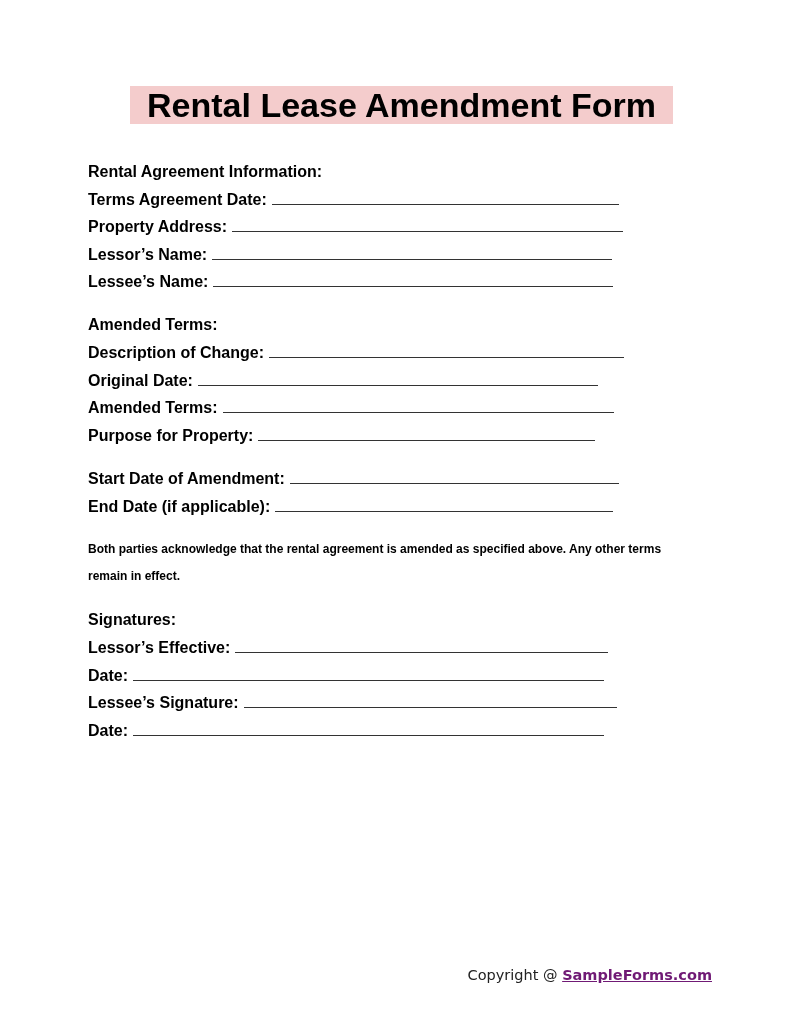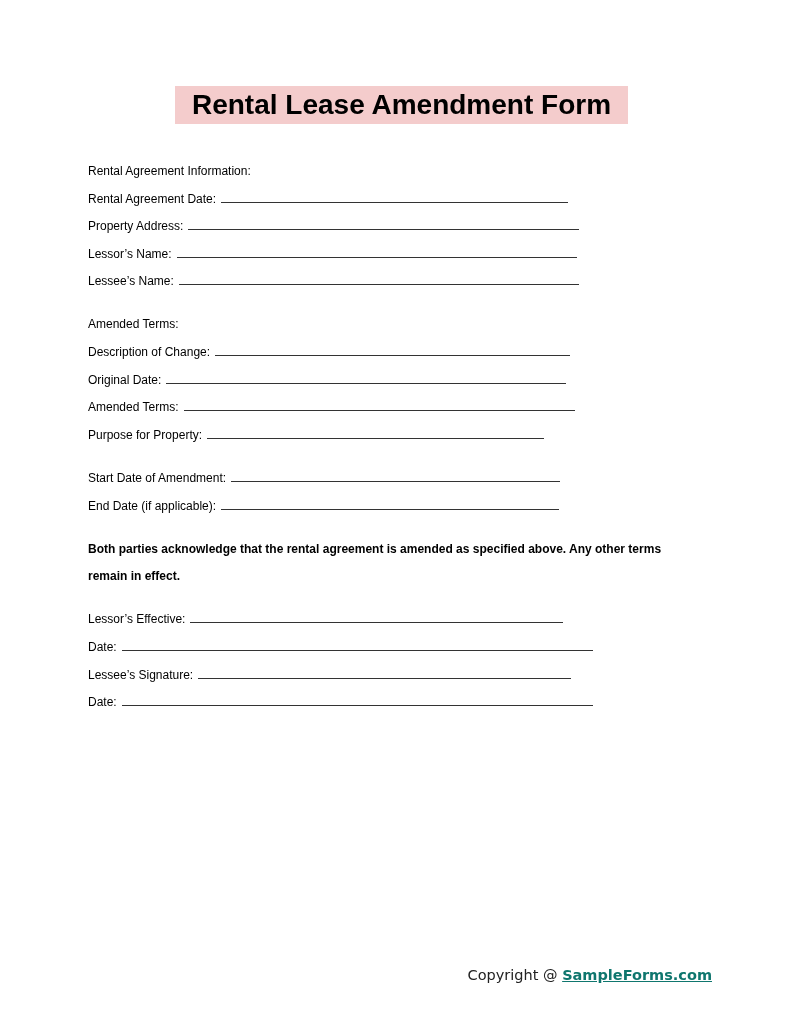--- a/index.html
+++ b/index.html
@@ -1,41 +1,41 @@
 <!DOCTYPE html>
 <html><head>
 <meta charset="utf-8">
 <style>
   html, body { margin: 0; padding: 0; background: #ffffff; }
   body { width: 803px; height: 1029px; position: relative; overflow: hidden;
          font-family: "Liberation Sans", sans-serif; color: #000; }
   .title-wrap { position: absolute; top: 86px; left: 0; width: 803px; text-align: center; }
-  .title { display: inline-block; background: #f4cccc; font-weight: bold; font-size: 28px;
+  .title { display: inline-block; background: #f4cccc; font-weight: bold; font-size: 34px;
            line-height: 38px; padding: 0 17px; }
   .content { position: absolute; left: 88px; top: 158px; width: 600px; }
-  .line { font-weight: normal; font-size: 12px; line-height: 27.6px; white-space: nowrap; }
+  .line { font-weight: bold; font-size: 16px; line-height: 27.6px; white-space: nowrap; }
   .section + .section { margin-top: 15.5px; }
   .blank { display: inline-block; border-bottom: 1px solid #333; height: 14px; vertical-align: baseline; margin-left: 5px; }
   .para { font-weight: bold; font-size: 12px; line-height: 27.6px; white-space: normal; width: 600px; }
   .footer { position: absolute; top: 967px; right: 91px; font-family: "DejaVu Sans", sans-serif;
             font-size: 14.5px; color: #222; }
-  .footer a { color: #0f766e; font-weight: bold; text-decoration: underline; }
+  .footer a { color: #701a75; font-weight: bold; text-decoration: underline; }
 </style>
 </head>
 <body>
 
 <div class="title-wrap">
   <span class="title">Rental Lease Amendment Form</span>
 </div>
 
 <div class="content">
 
   <div class="section">
     <div class="line">Rental Agreement Information:</div>
-    <div class="line"><span>Rental Agreement Date:</span><span class="blank" style="width:347px"></span></div>
+    <div class="line"><span>Terms Agreement Date:</span><span class="blank" style="width:347px"></span></div>
     <div class="line"><span>Property Address:</span><span class="blank" style="width:391px"></span></div>
     <div class="line"><span>Lessor’s Name:</span><span class="blank" style="width:400px"></span></div>
     <div class="line"><span>Lessee’s Name:</span><span class="blank" style="width:400px"></span></div>
   </div>
 
   <div class="section">
     <div class="line">Amended Terms:</div>
     <div class="line"><span>Description of Change:</span><span class="blank" style="width:355px"></span></div>
     <div class="line"><span>Original Date:</span><span class="blank" style="width:400px"></span></div>
     <div class="line"><span>Amended Terms:</span><span class="blank" style="width:391px"></span></div>
@@ -45,20 +45,21 @@
   <div class="section">
     <div class="line"><span>Start Date of Amendment:</span><span class="blank" style="width:329px"></span></div>
     <div class="line"><span>End Date (if applicable):</span><span class="blank" style="width:338px"></span></div>
   </div>
 
   <div class="section">
     <div class="para">Both parties acknowledge that the rental agreement is amended as specified above. Any other terms remain in effect.</div>
   </div>
 
   <div class="section">
+    <div class="line">Signatures:</div>
     <div class="line"><span>Lessor’s Effective:</span><span class="blank" style="width:373px"></span></div>
     <div class="line"><span>Date:</span><span class="blank" style="width:471px"></span></div>
     <div class="line"><span>Lessee’s Signature:</span><span class="blank" style="width:373px"></span></div>
     <div class="line"><span>Date:</span><span class="blank" style="width:471px"></span></div>
   </div>
 </div>
 
 <div class="footer">
   <span>Copyright @ </span><a>SampleForms.com</a>
 </div>

